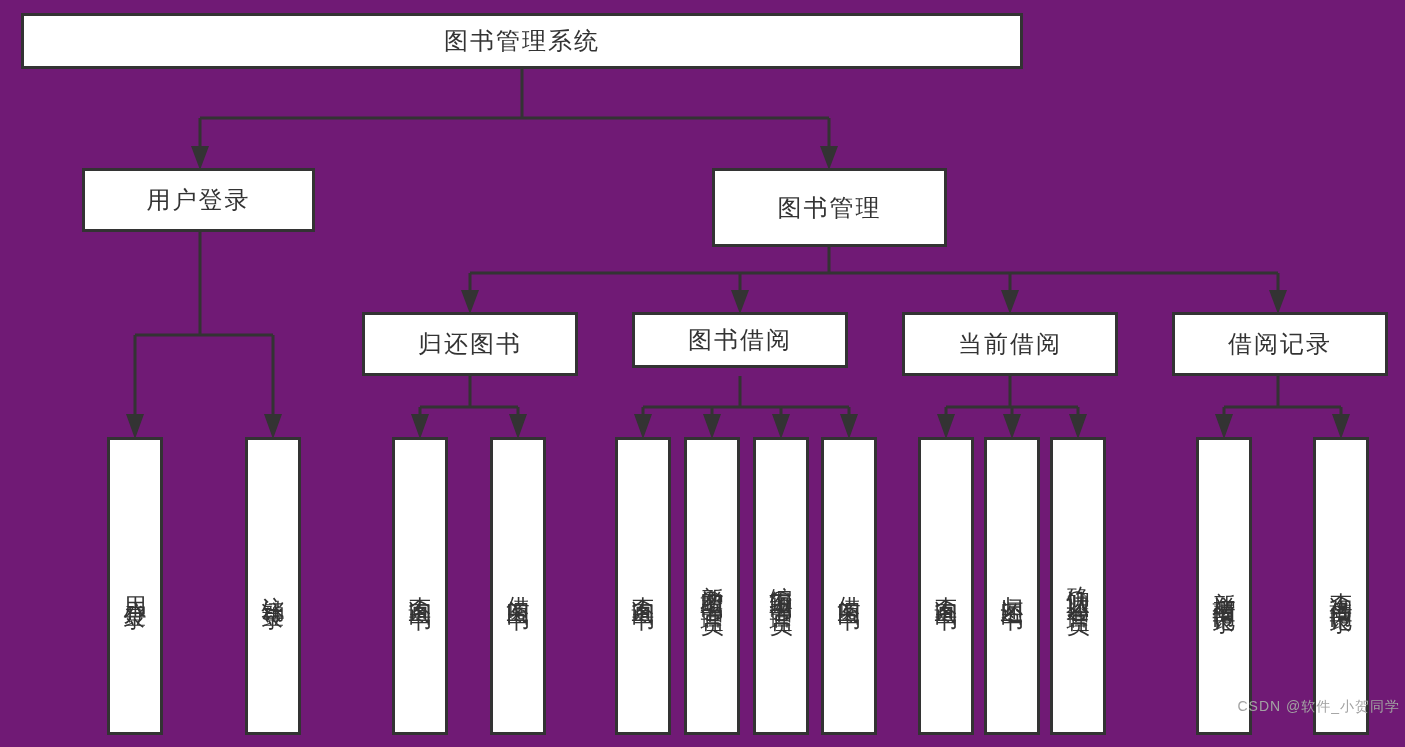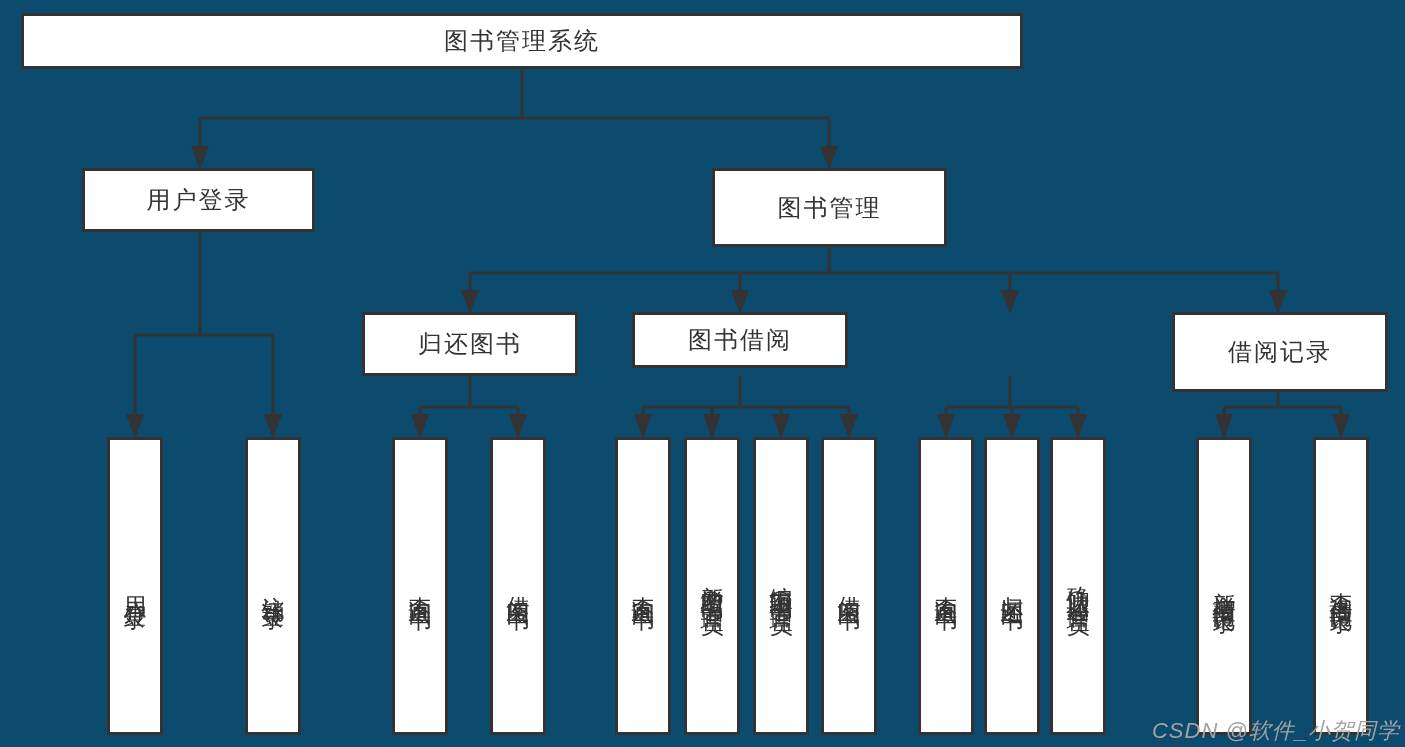--- a/index.html
+++ b/index.html
@@ -1,20 +1,20 @@
 <!DOCTYPE html>
 <html><head>
 <meta charset="utf-8">
 <style>
   html, body { margin: 0; padding: 0; background: #ffffff; }
   .canvas {
     position: relative;
     width: 1405px;
     height: 747px;
-    background: #0c4a6e;
+    background: #701a75;
     font-family: "Liberation Sans", "DejaVu Sans", sans-serif;
     overflow: hidden;
   }
   .connectors {
     position: absolute;
     left: 0; top: 0;
     width: 1405px; height: 747px;
   }
   .hnode {
     position: absolute;
@@ -49,44 +49,43 @@
   }
   
   .n-root    { left: 21px;  top: 13px;  width: 1002px; height: 56px; }
   
   .n-login   { left: 82px;  top: 168px; width: 233px;  height: 64px; }
   .n-mgmt    { left: 712px; top: 168px; width: 235px;  height: 79px; }
   
   .n-newbook { left: 362px;  top: 312px; width: 216px; height: 64px; }
   .n-borrow  { left: 632px;  top: 312px; width: 216px; height: 56px; }
   .n-current { left: 902px;  top: 312px; width: 216px; height: 64px; }
-  .n-record  { left: 1172px; top: 312px; width: 216px; height: 80px; }
+  .n-record  { left: 1172px; top: 312px; width: 216px; height: 64px; }
   
   .l1  { left: 107px;  }
   .l2  { left: 245px;  }
   .l3  { left: 392px;  }
   .l4  { left: 490px;  }
   .l5  { left: 615px;  }
   .l6  { left: 684px;  }
   .l7  { left: 753px;  }
   .l8  { left: 821px;  }
   .l9  { left: 918px;  }
   .l10 { left: 984px;  }
   .l11 { left: 1050px; }
   .l12 { left: 1196px; }
   .l13 { left: 1313px; }
   .watermark {
     position: absolute;
-    top: 716px;
+    top: 698px;
     right: 5px;
-    font-size: 22px;
+    font-size: 14px;
     color: #a2a2a2;
     letter-spacing: 1px;
     white-space: nowrap;
-    font-style: italic;
   }
 </style>
 </head>
 <body>
 
 <div class="canvas">
 
   <svg class="connectors" viewBox="0 0 1405 747" xmlns="http://www.w3.org/2000/svg" aria-hidden="true">
     <path fill="none" stroke="#333333" stroke-width="3" d="
       M522 69 V118 M200 118 H829 M200 118 V148 M829 118 V148
@@ -118,20 +117,21 @@
       M1332 414 L1350 414 L1341 439 Z"></path>
   </svg>
 
   <div class="hnode n-root">图书管理系统</div>
 
   <div class="hnode n-login">用户登录</div>
   <div class="hnode n-mgmt">图书管理</div>
 
   <div class="hnode n-newbook">归还图书</div>
   <div class="hnode n-borrow">图书借阅</div>
+  <div class="hnode n-current">当前借阅</div>
   <div class="hnode n-record">借阅记录</div>
 
   <div class="vnode l1">用户登录</div>
   <div class="vnode l2">注销登录</div>
 
   <div class="vnode l3">查询图书</div>
   <div class="vnode l4">借阅图书</div>
 
   <div class="vnode l5">查询图书</div>
   <div class="vnode l6">新增图书（管理员）</div>

